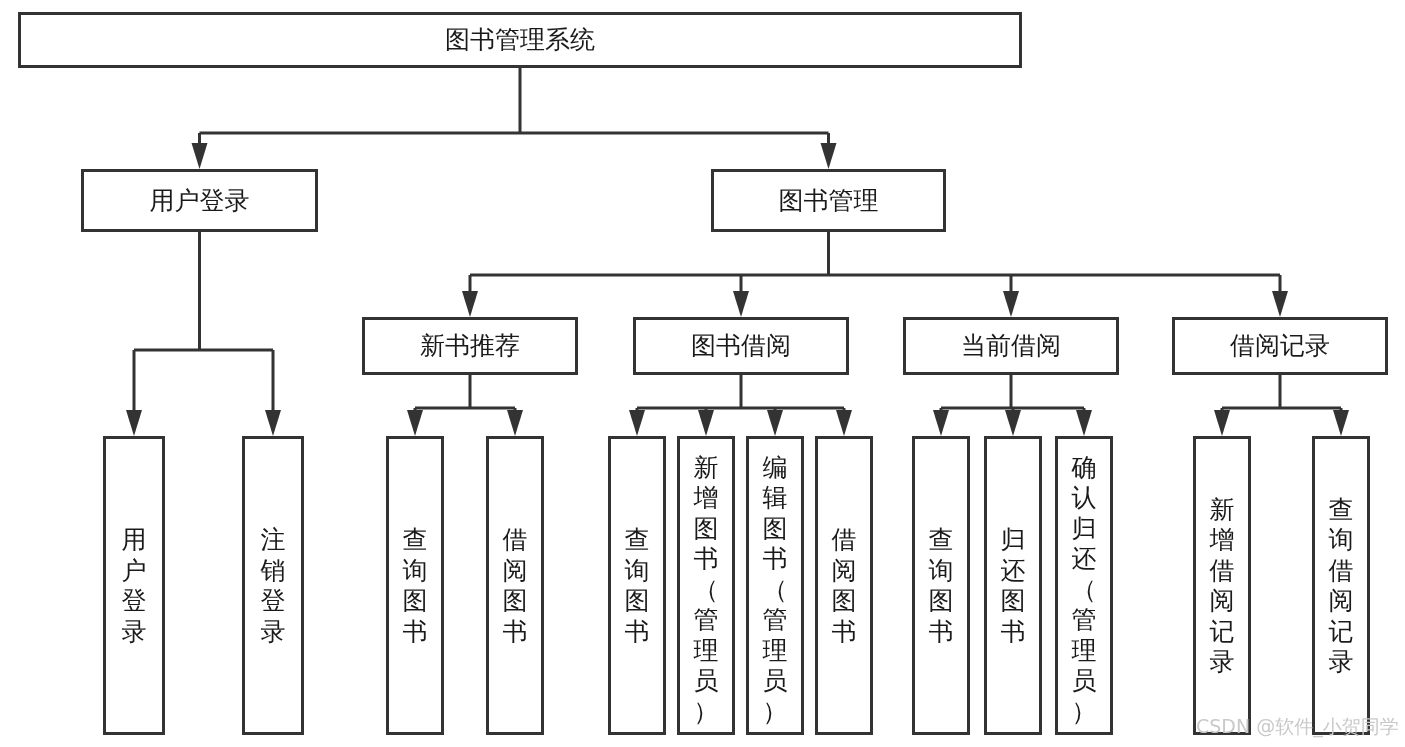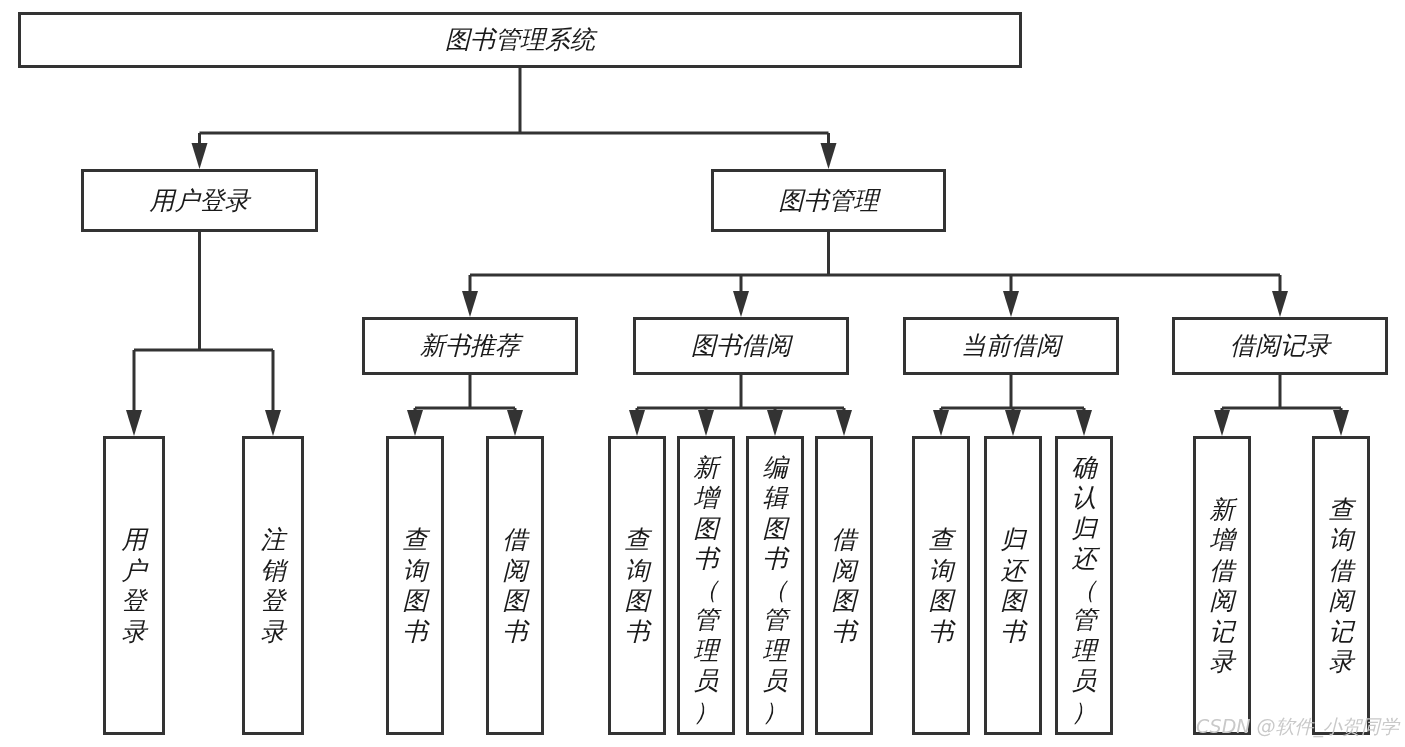--- a/index.html
+++ b/index.html
@@ -14,21 +14,20 @@
     position: relative;
     overflow: hidden;
     font-family: "DejaVu Sans", "Liberation Sans", sans-serif;
   }
   #diagram-root {
     position: absolute;
     left: 0;
     top: 0;
     width: 1405px;
     height: 747px;
-    font-style: italic;
   }
   svg.diagram-canvas {
     display: block;
     width: 1405px;
     height: 747px;
     background: #ffffff;
   }
   .node-box {
     fill: #ffffff;
     stroke: #333333;

